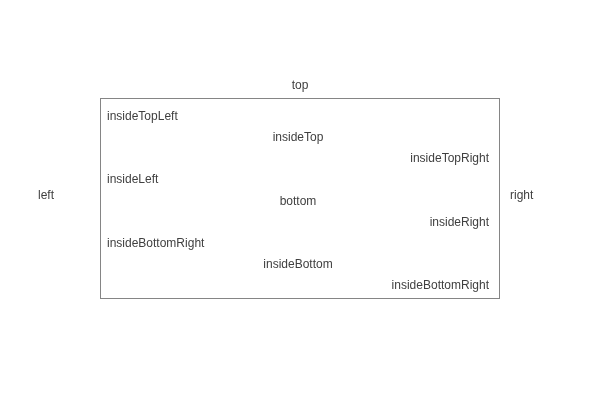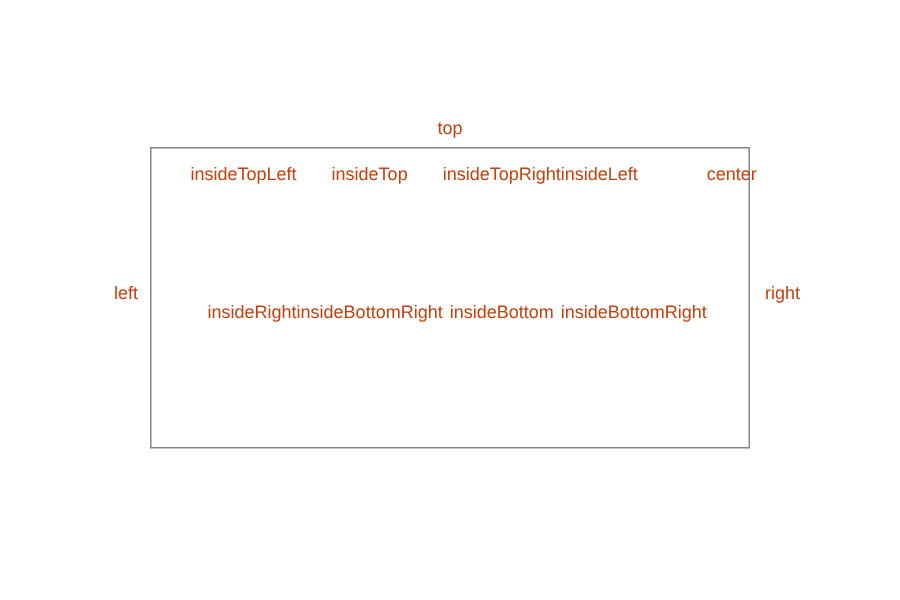--- a/index.html
+++ b/index.html
@@ -7,36 +7,36 @@
     padding: 0;
     background: #ffffff;
   }
   .canvas {
     position: relative;
     width: 600px;
     height: 368px;
     background: #ffffff;
     font-family: "Liberation Sans", "DejaVu Sans", sans-serif;
     font-size: 12px;
-    color: #c2410c;
+    color: #404040;
     overflow: hidden;
   }
   .position-box {
     position: absolute;
     left: 100px;
     top: 98px;
     width: 400px;
     height: 201px;
     box-sizing: border-box;
     border: 1.5px solid #858585;
     display: grid;
-    grid-template-columns: 1fr 1fr 1fr 1fr 1fr;
+    grid-template-columns: 1fr;
     grid-template-rows: auto auto auto;
     align-content: space-between;
-    padding: 10px 10px 6px 26px;
+    padding: 10px 10px 6px 6px;
   }
   .cell {
     white-space: nowrap;
   }
   .cell.col-left   { justify-self: start; text-align: left; }
   .cell.col-center { justify-self: center; text-align: left; }
   .cell.col-right  { justify-self: end; }
   .outside-label {
     position: absolute;
     white-space: nowrap;
@@ -51,21 +51,21 @@
   .label-bottom {
     left: 0;
     top: 310px;
     width: 600px;
     text-align: center;
   }
   .label-left {
     left: 0;
     top: 188px;
     width: 92px;
-    text-align: right;
+    text-align: center;
   }
   .label-right {
     left: 510px;
     top: 188px;
     text-align: right;
   }
 </style>
 </head>
 <body>
 
@@ -74,21 +74,21 @@
   <div class="outside-label label-top">top</div>
 
   <div class="outside-label label-left">left</div>
 
   <div class="position-box">
     <div class="cell col-left">insideTopLeft</div>
     <div class="cell col-center">insideTop</div>
     <div class="cell col-right">insideTopRight</div>
 
     <div class="cell col-left">insideLeft</div>
-    <div class="cell col-center">center</div>
+    <div class="cell col-center">bottom</div>
     <div class="cell col-right">insideRight</div>
 
     <div class="cell col-left">insideBottomRight</div>
     <div class="cell col-center">insideBottom</div>
     <div class="cell col-right">insideBottomRight</div>
   </div>
 
   <div class="outside-label label-right">right</div>
 
 

